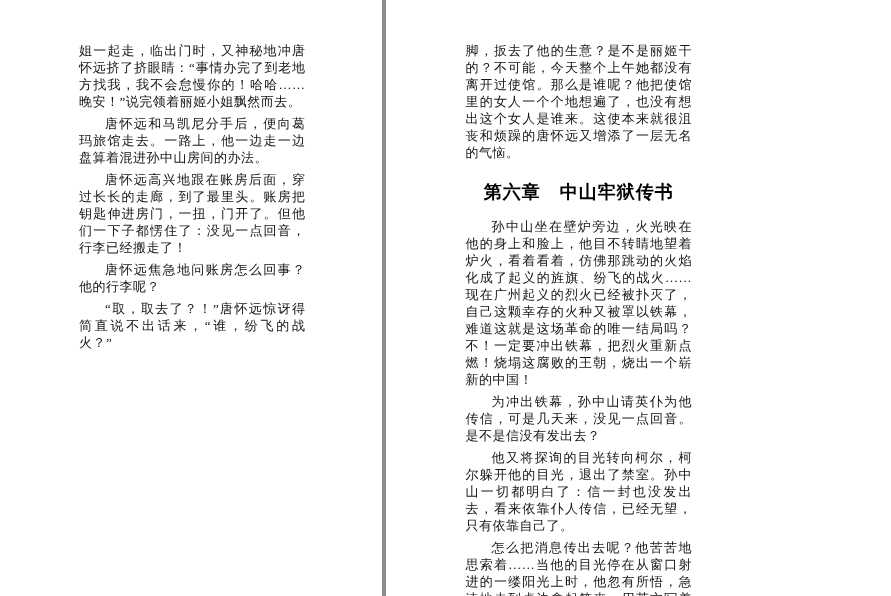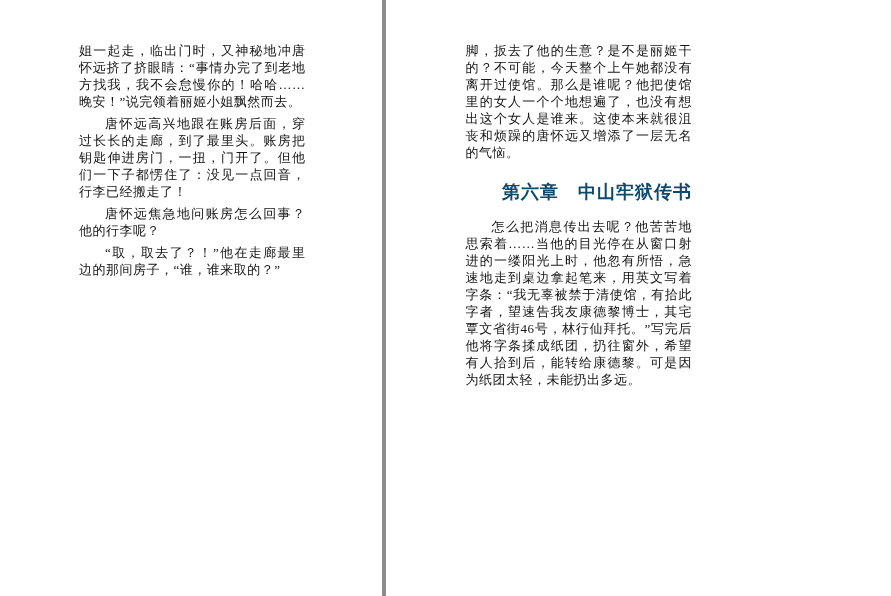--- a/index.html
+++ b/index.html
@@ -50,40 +50,44 @@
   }
   .para.no-indent {
     text-indent: 0;
   }
   .chapter-heading {
     margin: 20px 0 15px 0;
     padding: 0;
     font-size: 18px;
     line-height: 22px;
     font-weight: bold;
-    text-align: right;
+    text-align: center;
     letter-spacing: 1px;
-    color: #0c4a6e;
+    color: #000000;
     font-family: Liberation Serif, serif;
   }
 </style>
 </head>
 <body>
 
 <div class="book">
 
   <div class="page page-left">
     <p class="para no-indent">姐一起走，临出门时，又神秘地冲唐怀远挤了挤眼睛：“事情办完了到老地方找我，我不会怠慢你的！哈哈……晚安！”说完领着丽姬小姐飘然而去。</p>
+    <p class="para">唐怀远和马凯尼分手后，便向葛玛旅馆走去。一路上，他一边走一边盘算着混进孙中山房间的办法。</p>
     <p class="para">唐怀远高兴地跟在账房后面，穿过长长的走廊，到了最里头。账房把钥匙伸进房门，一扭，门开了。但他们一下子都愣住了：没见一点回音，行李已经搬走了！</p>
     <p class="para">唐怀远焦急地问账房怎么回事？他的行李呢？</p>
-    <p class="para">“取，取去了？！”他在走廊最里边的那间房子，“谁，谁来取的？”</p>
+    <p class="para">“取，取去了？！”唐怀远惊讶得简直说不出话来，“谁，纷飞的战火？”</p>
 
   </div>
 
   <div class="divider"></div>
 
   <div class="page page-right">
     <p class="para no-indent">脚，扳去了他的生意？是不是丽姬干的？不可能，今天整个上午她都没有离开过使馆。那么是谁呢？他把使馆里的女人一个个地想遍了，也没有想出这个女人是谁来。这使本来就很沮丧和烦躁的唐怀远又增添了一层无名的气恼。</p>
     <h2 class="chapter-heading">第六章　中山牢狱传书</h2>
+    <p class="para">孙中山坐在壁炉旁边，火光映在他的身上和脸上，他目不转睛地望着炉火，看着看着，仿佛那跳动的火焰化成了起义的旌旗、纷飞的战火……现在广州起义的烈火已经被扑灭了，自己这颗幸存的火种又被罩以铁幕，难道这就是这场革命的唯一结局吗？不！一定要冲出铁幕，把烈火重新点燃！烧塌这腐败的王朝，烧出一个崭新的中国！</p>
+    <p class="para">为冲出铁幕，孙中山请英仆为他传信，可是几天来，没见一点回音。是不是信没有发出去？</p>
+    <p class="para">他又将探询的目光转向柯尔，柯尔躲开他的目光，退出了禁室。孙中山一切都明白了：信一封也没发出去，看来依靠仆人传信，已经无望，只有依靠自己了。</p>
     <p class="para">怎么把消息传出去呢？他苦苦地思索着……当他的目光停在从窗口射进的一缕阳光上时，他忽有所悟，急速地走到桌边拿起笔来，用英文写着字条：“我无辜被禁于清使馆，有拾此字者，望速告我友康德黎博士，其宅覃文省街46号，林行仙拜托。”写完后他将字条揉成纸团，扔往窗外，希望有人拾到后，能转给康德黎。可是因为纸团太轻，未能扔出多远。</p>
   </div>
 
 </div>
 
 </body></html>

